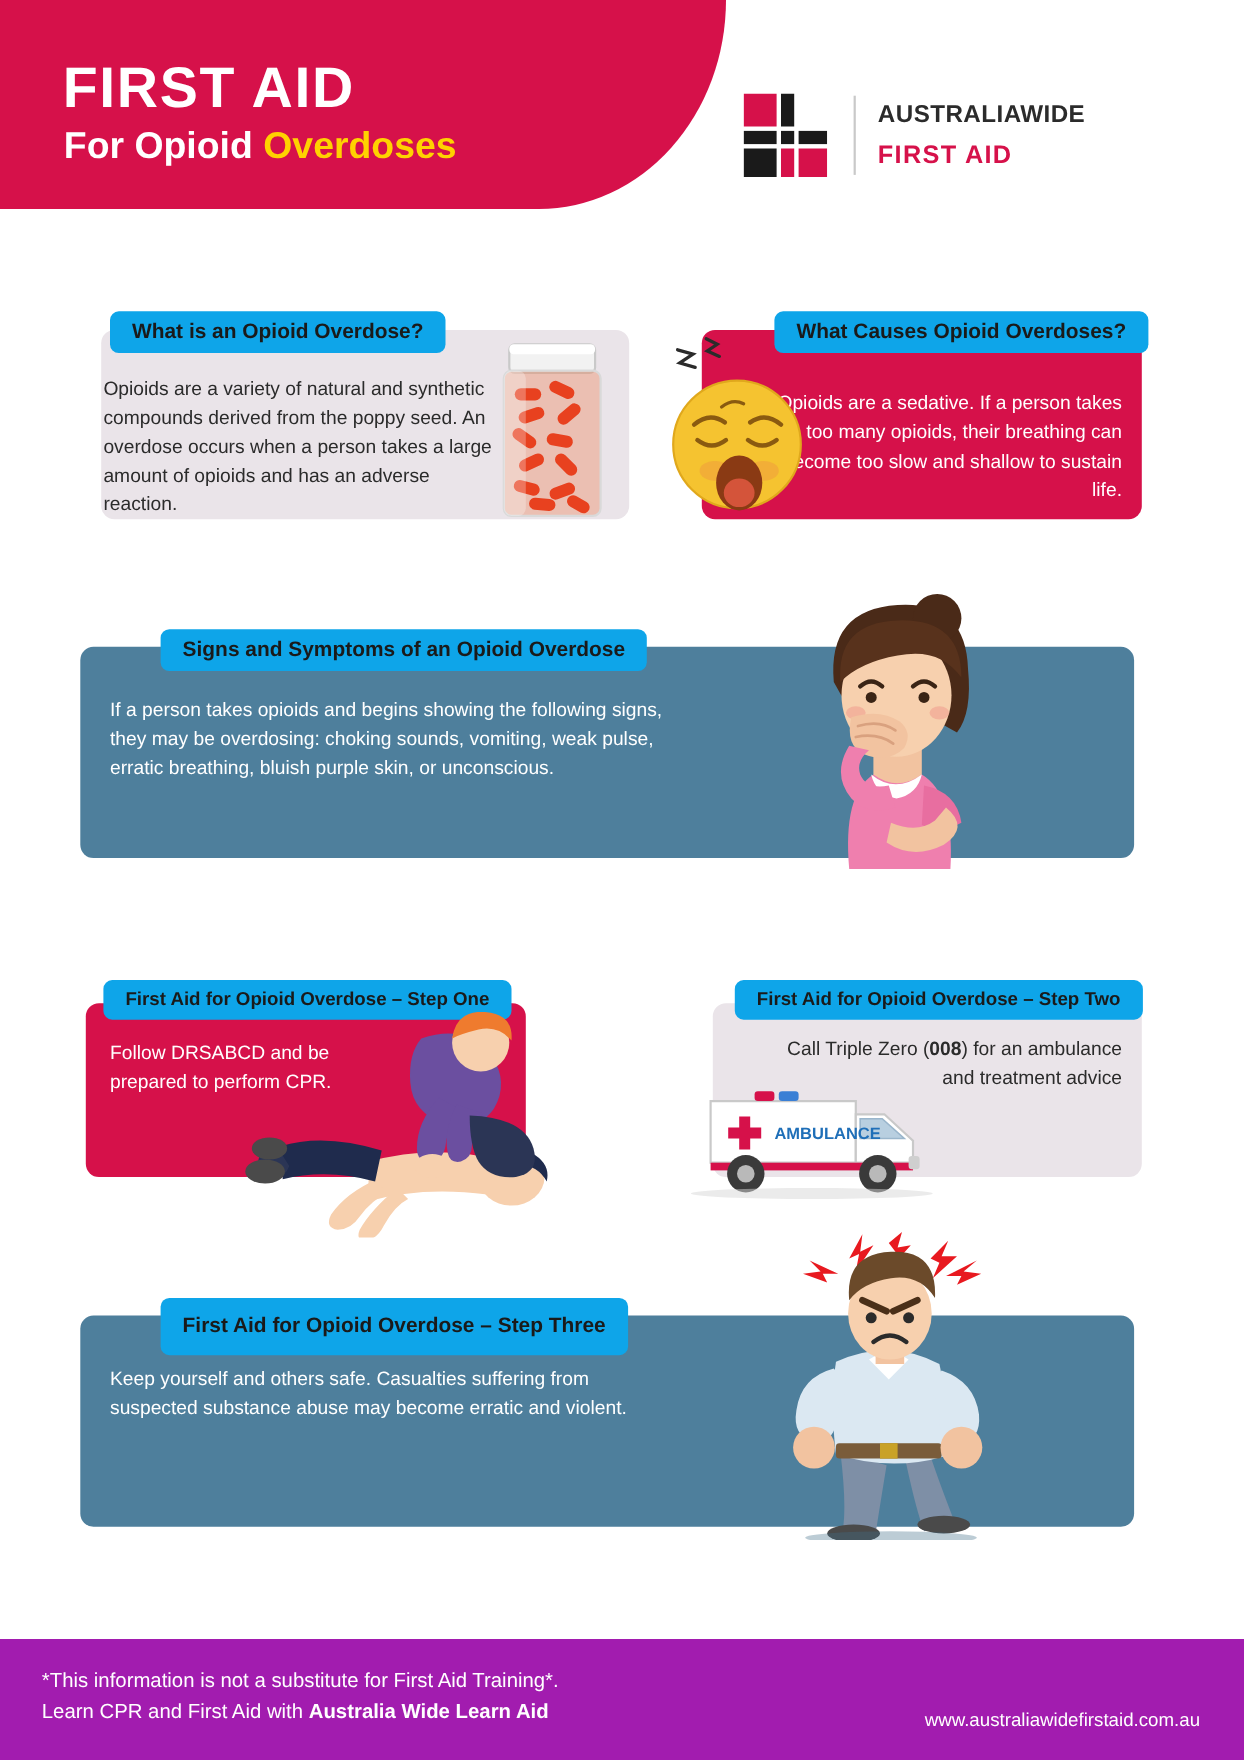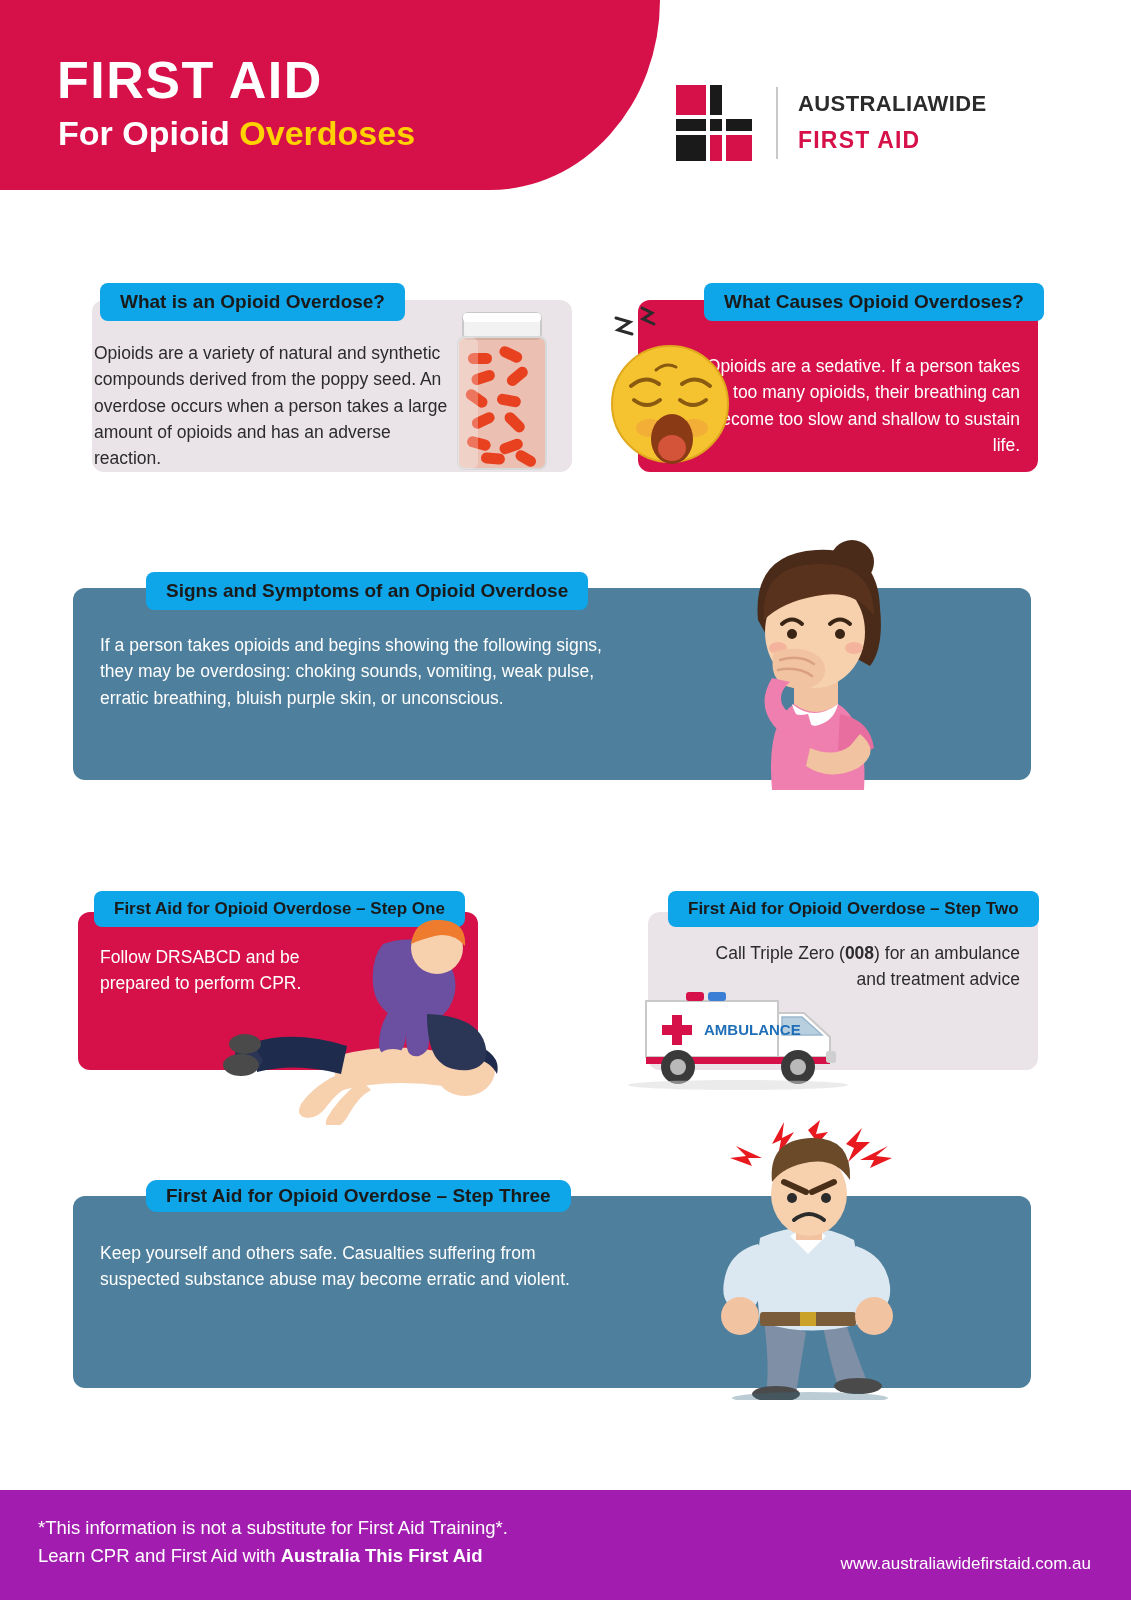--- a/index.html
+++ b/index.html
@@ -333,21 +333,21 @@
     <circle cx="198" cy="92" r="17" fill="#3a3a3a"></circle>
     <circle cx="198" cy="92" r="8" fill="#b9b9b9"></circle>
 
     <rect x="226" y="76" width="10" height="12" rx="3" fill="#cfcfcf"></rect>
 
     <ellipse cx="138" cy="110" rx="110" ry="5" fill="#d8d8d8" opacity="0.5"></ellipse>
   </svg>
 
   <div class="card blue" style="left:73px; top:1196px; width:958px; height:192px;"></div>
 
-  <div class="tag" style="left:146px; top:1180px; height:32px; font-size:19px;border-radius:11px;">First Aid for Opioid Overdose – Step Three</div>
+  <div class="tag" style="left:146px; top:1180px; height:52px; font-size:19px;">First Aid for Opioid Overdose – Step Three</div>
 
   <div class="body-text light" style="left:100px; top:1240px; width:500px;">Keep yourself and others safe. Casualties suffering from suspected substance abuse may become erratic and violent.</div>
 
   <svg class="illus" style="left:700px; top:1120px;" width="220" height="280" viewBox="0 0 220 280">
 
     <g fill="#e8191f">
       <path d="M72 24 l12 -22 l-2 16 l12 -6 l-16 24 l3 -16 z"></path>
       <path d="M108 10 l12 -10 l-4 14 l12 -2 l-18 20 l4 -14 z"></path>
       <path d="M146 24 l16 -16 l-6 14 l14 0 l-22 20 l6 -14 z"></path>
       <path d="M52 46 l-22 -8 l16 -2 l-10 -10 l26 12 l-14 0 z"></path>
@@ -387,19 +387,19 @@
 
     <path d="M94 100 q15 -12 30 0" stroke="#2b2b2b" stroke-width="4" fill="none" stroke-linecap="round"></path>
 
     <ellipse cx="110" cy="278" rx="78" ry="6" fill="#3f6d88" opacity="0.35"></ellipse>
   </svg>
 
   <div class="footer">
     <div class="footer-left">
       <div>*This information is not a substitute for First Aid Training*.</div>
       <div>
-        <span>Learn CPR and First Aid with </span><b>Australia This First Aid</b>
+        <span>Learn CPR and First Aid with </span><b>Australia Wide Learn Aid</b>
       </div>
     </div>
     <div class="footer-right">www.australiawidefirstaid.com.au</div>
   </div>
 
 </div>
 
 </body></html>

